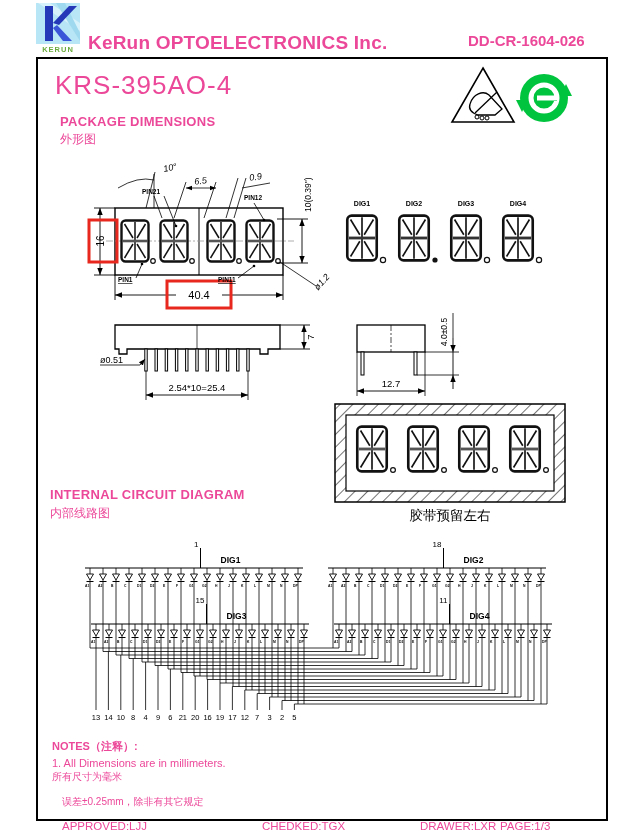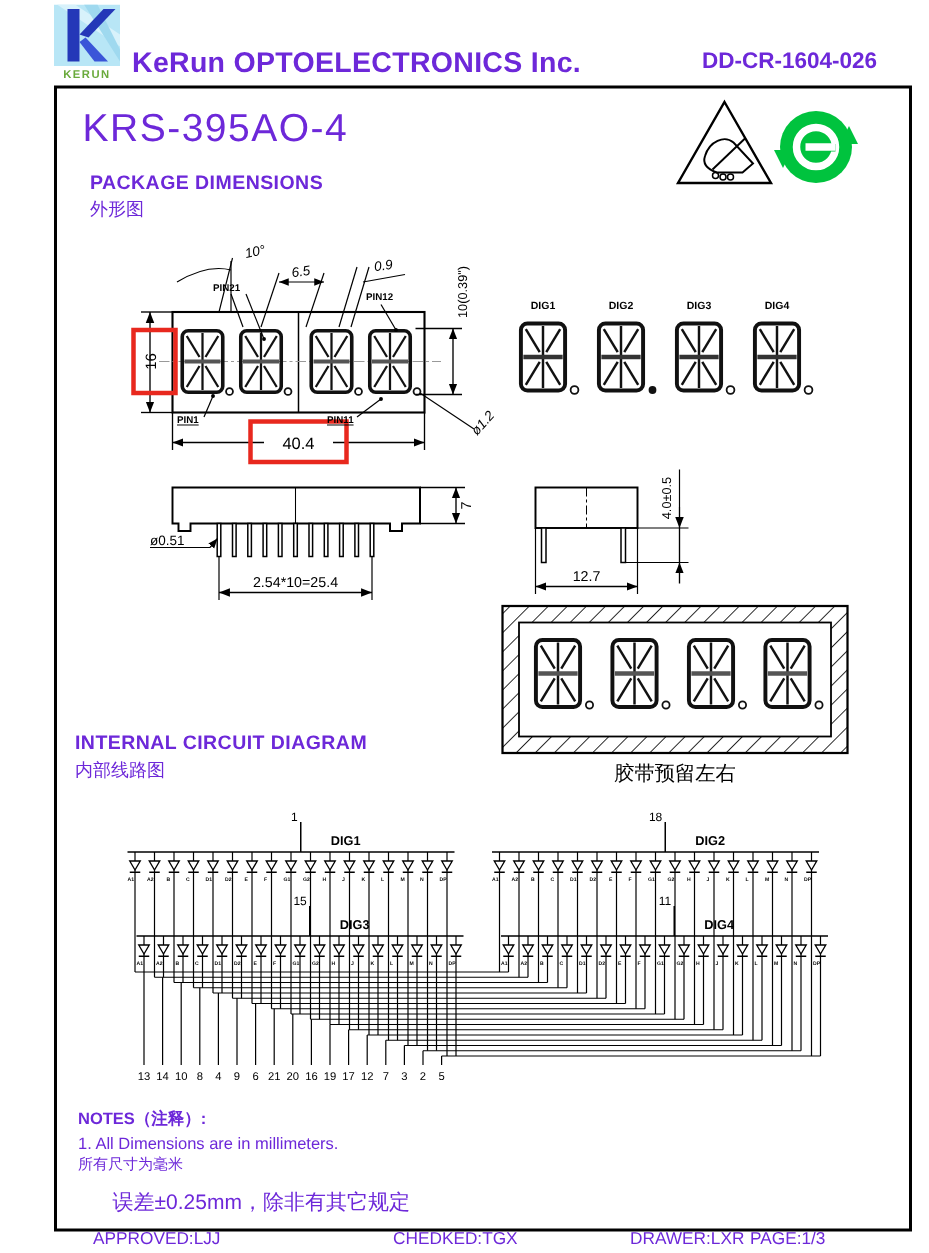--- a/index.html
+++ b/index.html
@@ -1,17 +1,17 @@
 <!DOCTYPE html>
 <html><head>
 <meta charset="utf-8">
 <style>
   html,body{margin:0;padding:0;background:#fff;}
   .page{position:relative;width:619px;height:835px;background:#fff;overflow:hidden;
-        font-family:"Liberation Sans",sans-serif;color:#6d28d9;}
+        font-family:"Liberation Sans",sans-serif;color:#ec4899;}
   .abs{position:absolute;}
   .main-border{left:36px;top:57px;width:568px;height:760px;border:2px solid #000;}
   .company{left:88px;top:32px;font-size:19px;font-weight:bold;letter-spacing:0.2px;}
   .docnum{left:468px;top:32px;font-size:15px;font-weight:bold;}
   .title{left:55px;top:70px;font-size:26px;font-weight:500;letter-spacing:1px;}
   .h-en{font-size:13px;font-weight:bold;letter-spacing:0.3px;}
   .h-zh{font-size:12px;}
   .notes{left:52px;top:740px;font-size:11px;line-height:13px;}
   .notes .nzh{font-size:10px;}
   .footer-text{font-size:11.5px;font-weight:500;top:820px;}
@@ -733,21 +733,21 @@
       <line x1="264" y1="101.5" x2="264" y2="168" stroke="#000" stroke-width="0.8"></line>
       <line x1="507" y1="101.5" x2="507" y2="168" stroke="#000" stroke-width="0.8"></line>
       <line x1="254.4" y1="168" x2="254.4" y2="174" stroke="#000" stroke-width="0.8"></line>
       <text x="254.4" y="184" font-size="7.5" text-anchor="middle">5</text>
     </svg>
 
   <div class="abs notes">
     <div style="font-weight:bold;">NOTES（注释）:</div>
     <div style="margin-top:4px;">1. All Dimensions are in millimeters.</div>
     <div class="nzh" style="">所有尺寸为毫米</div>
-    <div class="nzh" style="margin-left:23px;margin-top:12px;font-size:14px;">误差±0.25mm，除非有其它规定</div>
+    <div class="nzh" style="margin-left:10px;margin-top:12px;font-size:10px;">误差±0.25mm，除非有其它规定</div>
   </div>
 
   <div class="abs footer-text" style="left:62px;">APPROVED:LJJ</div>
   <div class="abs footer-text" style="left:262px;">CHEDKED:TGX</div>
   <div class="abs footer-text" style="left:420px;">DRAWER:LXR</div>
   <div class="abs footer-text" style="left:500px;">PAGE:1/3</div>
 
 </div>
 
 </body></html>

